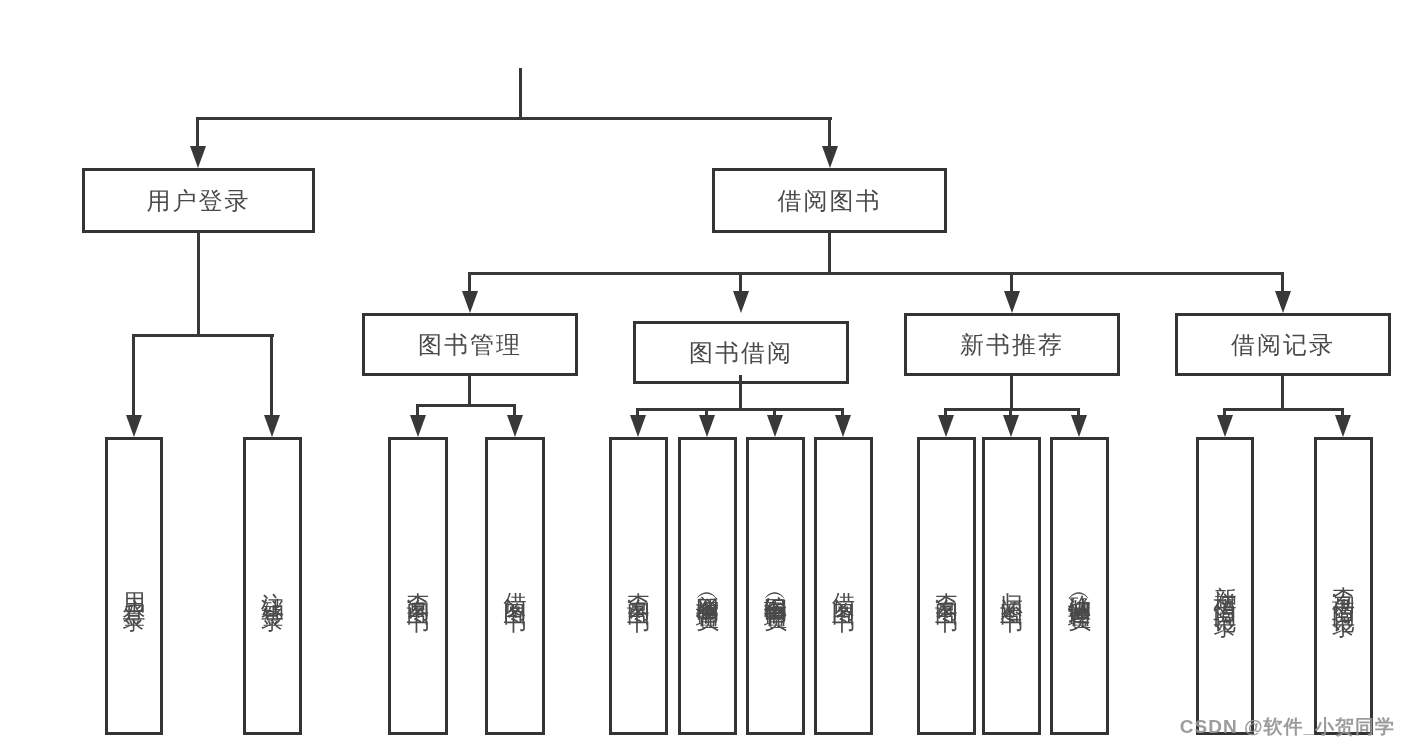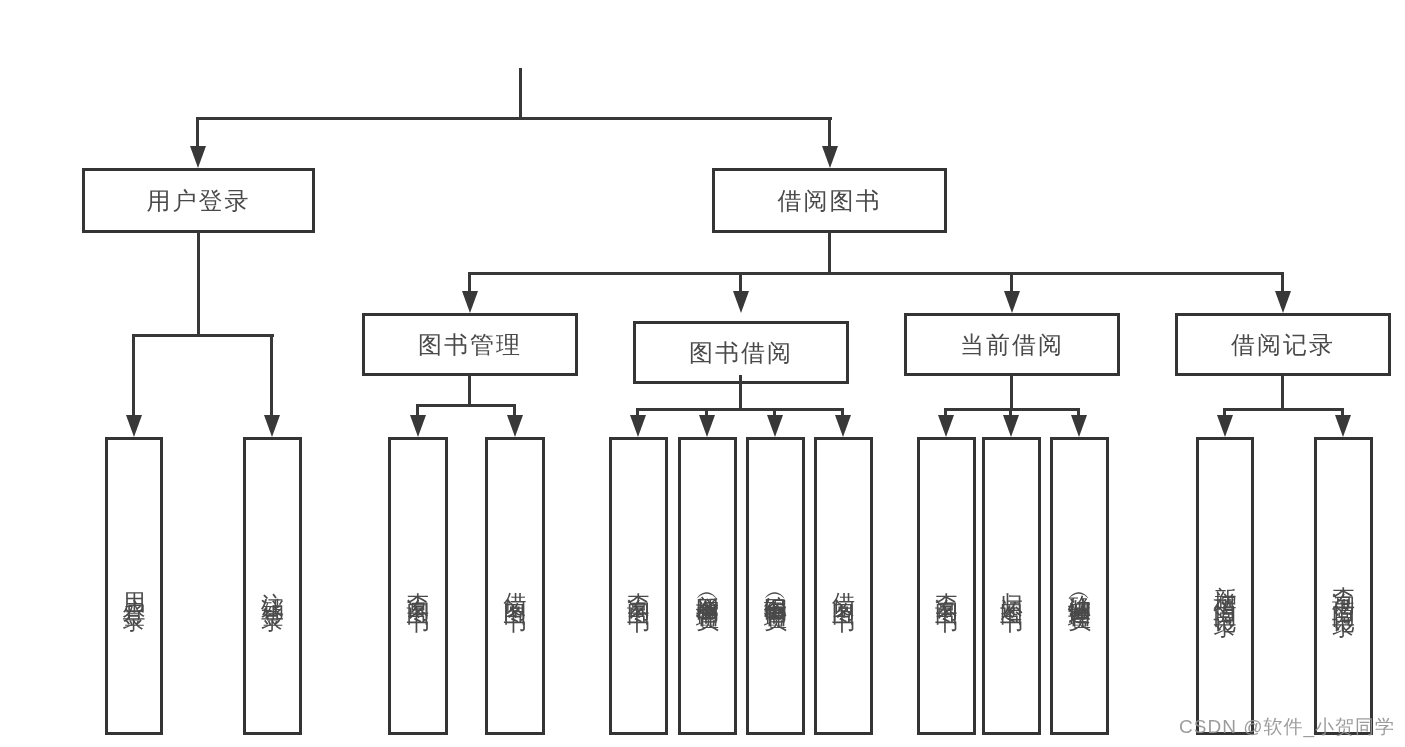--- a/index.html
+++ b/index.html
@@ -23,21 +23,21 @@
   }
   .box.h { font-size:24px; letter-spacing:2px; white-space:nowrap; }
   .box.v .vt {
     writing-mode:vertical-rl; text-orientation:mixed;
     font-size:23px; letter-spacing:6px; line-height:1;
   }
   .box.v.long .vt { letter-spacing:2px; }
   #watermark {
     position:absolute; right:10px; bottom:7px;
     font-size:19px; letter-spacing:1px;
-    color:rgba(148,148,148,0.92); z-index:20; white-space:nowrap;
+    color:rgba(148,148,148,0.92); z-index:20; white-space:nowrap;font-weight:bold;
   }
 </style>
 </head>
 <body>
 
 <div id="stage">
 
 
   <div class="ln" style="left:519px;top:68px;width:3px;height:51px;"></div>
   <div class="ln" style="left:196px;top:117px;width:636px;height:3px;"></div>
@@ -71,21 +71,21 @@
   <div class="ln" style="left:1281px;top:272px;width:3px;height:22px;"></div>
   <div class="ah" style="left:1275px;top:291px;"></div>
 
   <div class="box h" style="left:362px;top:313px;width:216px;height:63px;">
     <span>图书管理</span>
   </div>
   <div class="box h" style="left:633px;top:313px;width:216px;height:63px;margin-top:8px;">
     <span>图书借阅</span>
   </div>
   <div class="box h" style="left:904px;top:313px;width:216px;height:63px;">
-    <span>当前借阅</span>
+    <span>新书推荐</span>
   </div>
   <div class="box h" style="left:1175px;top:313px;width:216px;height:63px;">
     <span>借阅记录</span>
   </div>
 
   <div class="ln" style="left:468px;top:375px;width:3px;height:32px;"></div>
   <div class="ln" style="left:416px;top:404px;width:100px;height:3px;"></div>
   <div class="ln" style="left:416px;top:404px;width:3px;height:14px;"></div>
   <div class="ah" style="left:410px;top:415px;"></div>
   <div class="ln" style="left:513px;top:404px;width:3px;height:14px;"></div>

